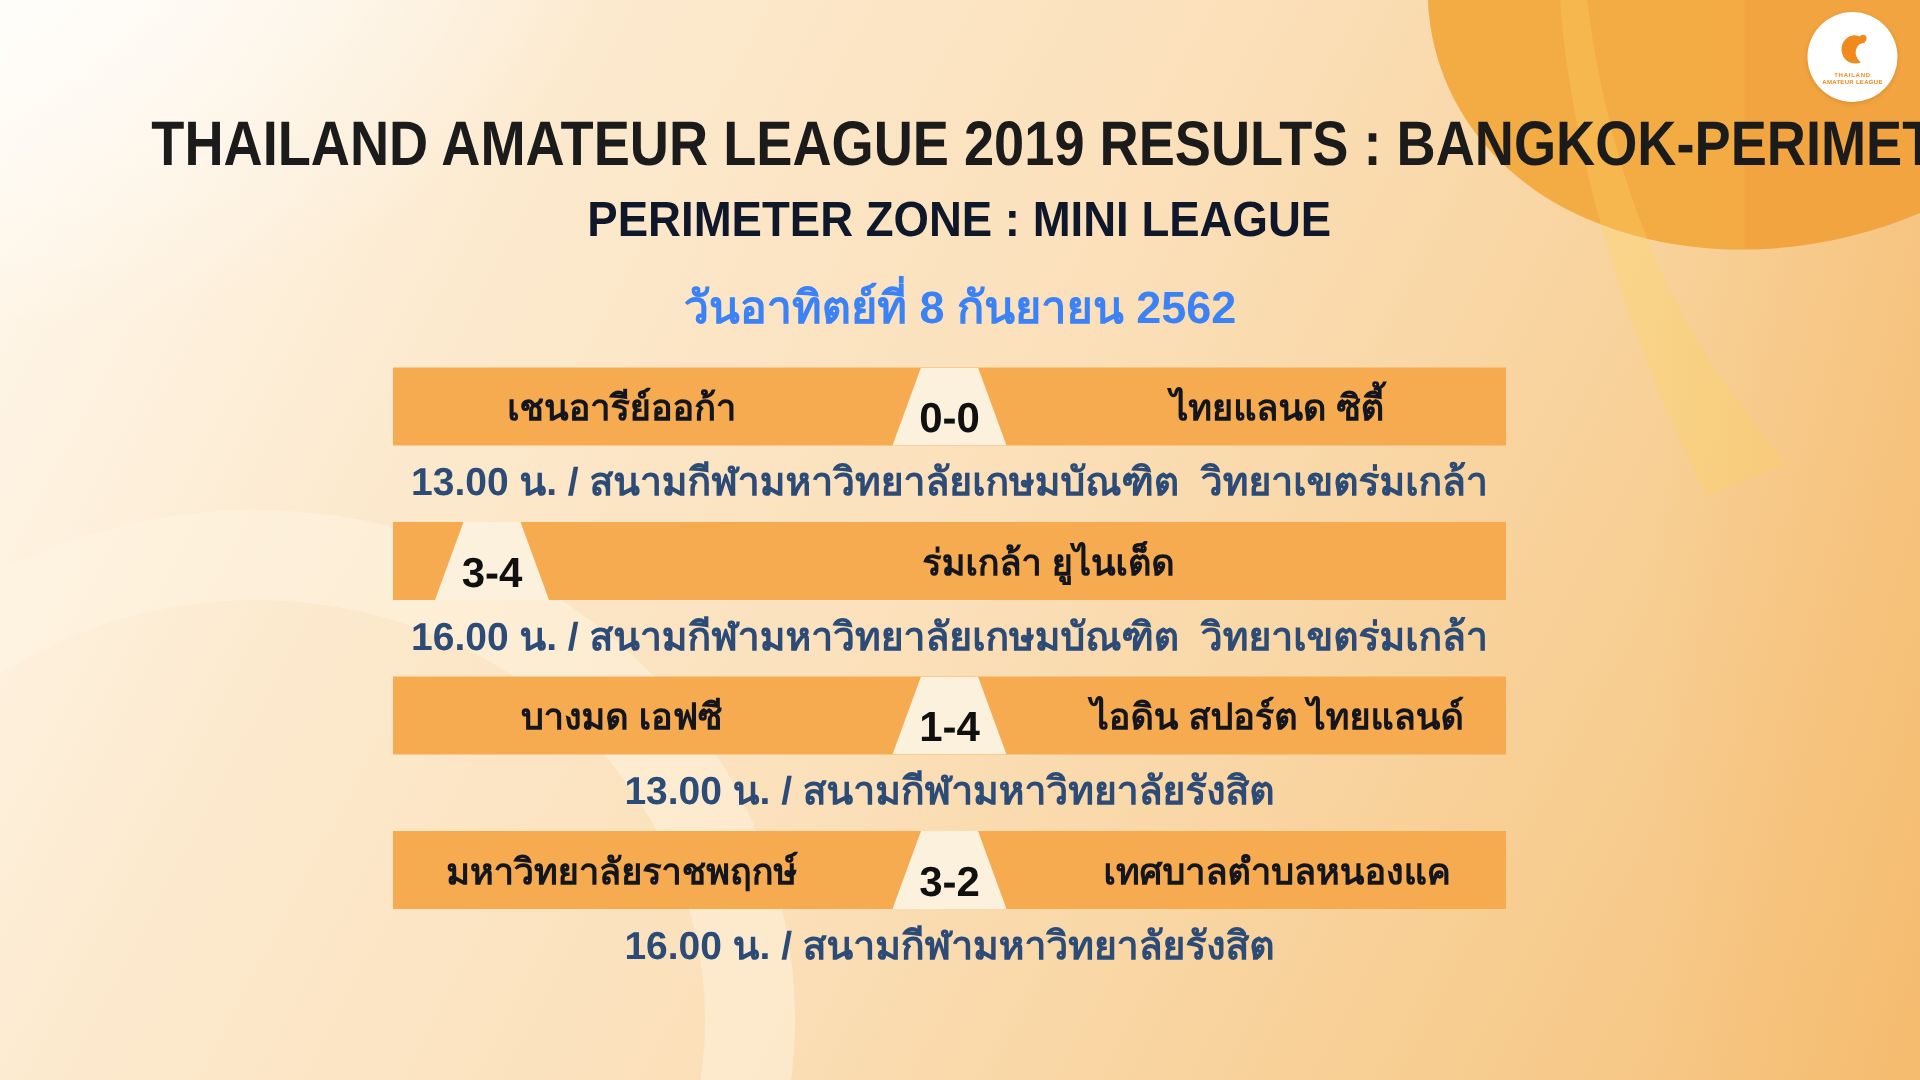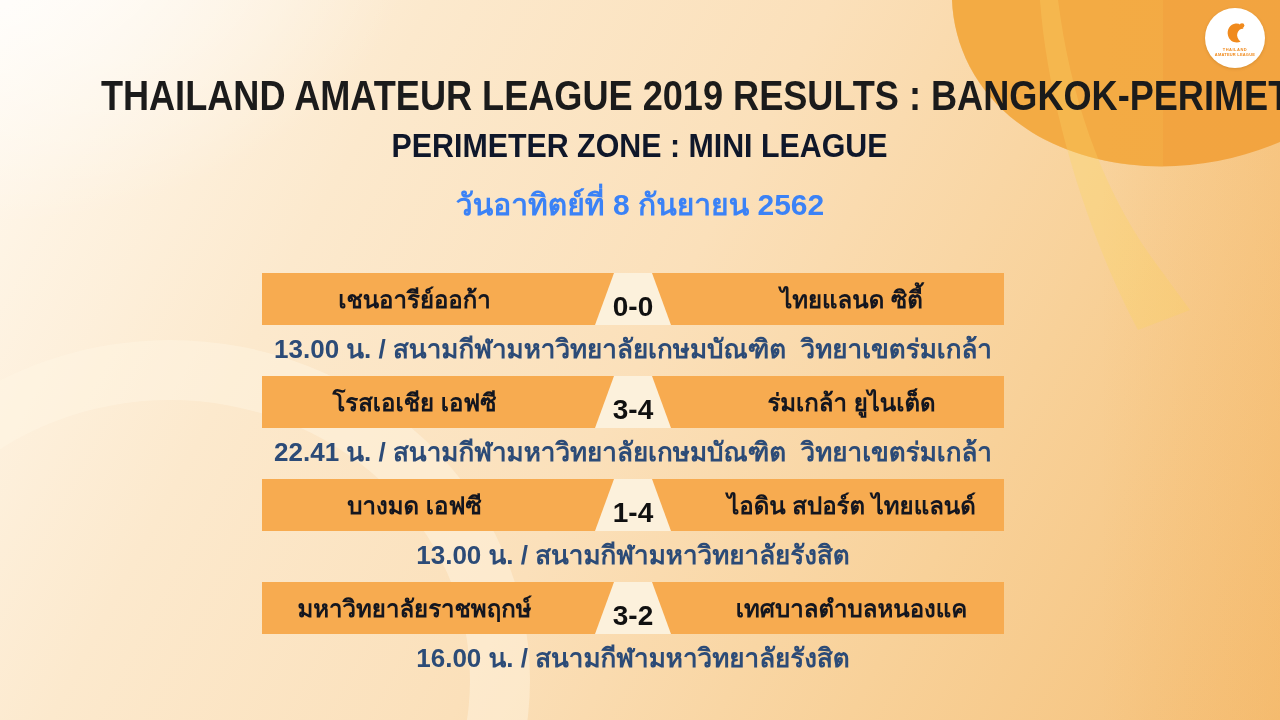--- a/index.html
+++ b/index.html
@@ -25,21 +25,21 @@
   .logo-text .l2{font-size:4px;letter-spacing:.2px;}
 
   .header{position:absolute;left:0;top:0;width:1280px;text-align:center;}
   .squeeze{display:inline-block;white-space:nowrap;transform-origin:50% 50%;}
   .title1{margin-top:72px;color:#1B1B1B;font-weight:bold;font-size:42px;letter-spacing:0;}
   .title1 .squeeze{transform:scaleX(0.86);}
   .title2{margin-top:7px;color:#0f172a;font-weight:bold;font-size:33px;}
   .title2 .squeeze{transform:scaleX(0.92);}
   .date-line{margin-top:16px;color:#3b82f6;font-weight:bold;font-size:30px;}
 
-  .board{position:absolute;left:262px;top:245px;width:742px;margin-top:28px;}
+  .board{position:absolute;left:262px;top:245px;width:742px;}
   .bar{position:relative;height:52px;background:#F7AB50;display:flex;align-items:center;}
   .zone{flex:1;display:flex;align-items:center;justify-content:center;}
   .team{color:#14161F;font-weight:bold;font-size:24px;white-space:nowrap;}
   .score-wrap{position:relative;width:132px;height:100%;flex:0 0 auto;}
   .trap{position:absolute;left:50%;top:0;transform:translateX(-50%);width:76px;height:100%;
     background:#FCF1DC;clip-path:polygon(25% 0,75% 0,100% 100%,0 100%);}
   .score{position:absolute;left:0;top:0;width:100%;height:100%;display:flex;align-items:center;justify-content:center;
     color:#101010;font-weight:bold;font-size:28px;letter-spacing:0px;padding-top:16px;box-sizing:border-box;}
   .venue{margin:9px 0 12px;height:30px;line-height:30px;text-align:center;
     color:#2C4B77;font-weight:bold;font-size:26px;white-space:pre;}
@@ -90,32 +90,29 @@
       </div>
       <div class="zone">
         <span class="team">ไทยแลนด ซิตี้</span>
       </div>
     </div>
     <div class="venue">13.00 น. / สนามกีฬามหาวิทยาลัยเกษมบัณฑิต  วิทยาเขตร่มเกล้า</div>
   </div>
 
   <div class="match">
     <div class="bar">
-      <div class="zone">
-        <span class="team">โรสเอเชีย เอฟซี</span>
-      </div>
       <div class="score-wrap">
         <div class="trap"></div>
         <div class="score">3-4</div>
       </div>
       <div class="zone">
         <span class="team">ร่มเกล้า ยูไนเต็ด</span>
       </div>
     </div>
-    <div class="venue">22.41 น. / สนามกีฬามหาวิทยาลัยเกษมบัณฑิต  วิทยาเขตร่มเกล้า</div>
+    <div class="venue">16.00 น. / สนามกีฬามหาวิทยาลัยเกษมบัณฑิต  วิทยาเขตร่มเกล้า</div>
   </div>
 
   <div class="match">
     <div class="bar">
       <div class="zone">
         <span class="team">บางมด เอฟซี</span>
       </div>
       <div class="score-wrap">
         <div class="trap"></div>
         <div class="score">1-4</div>

